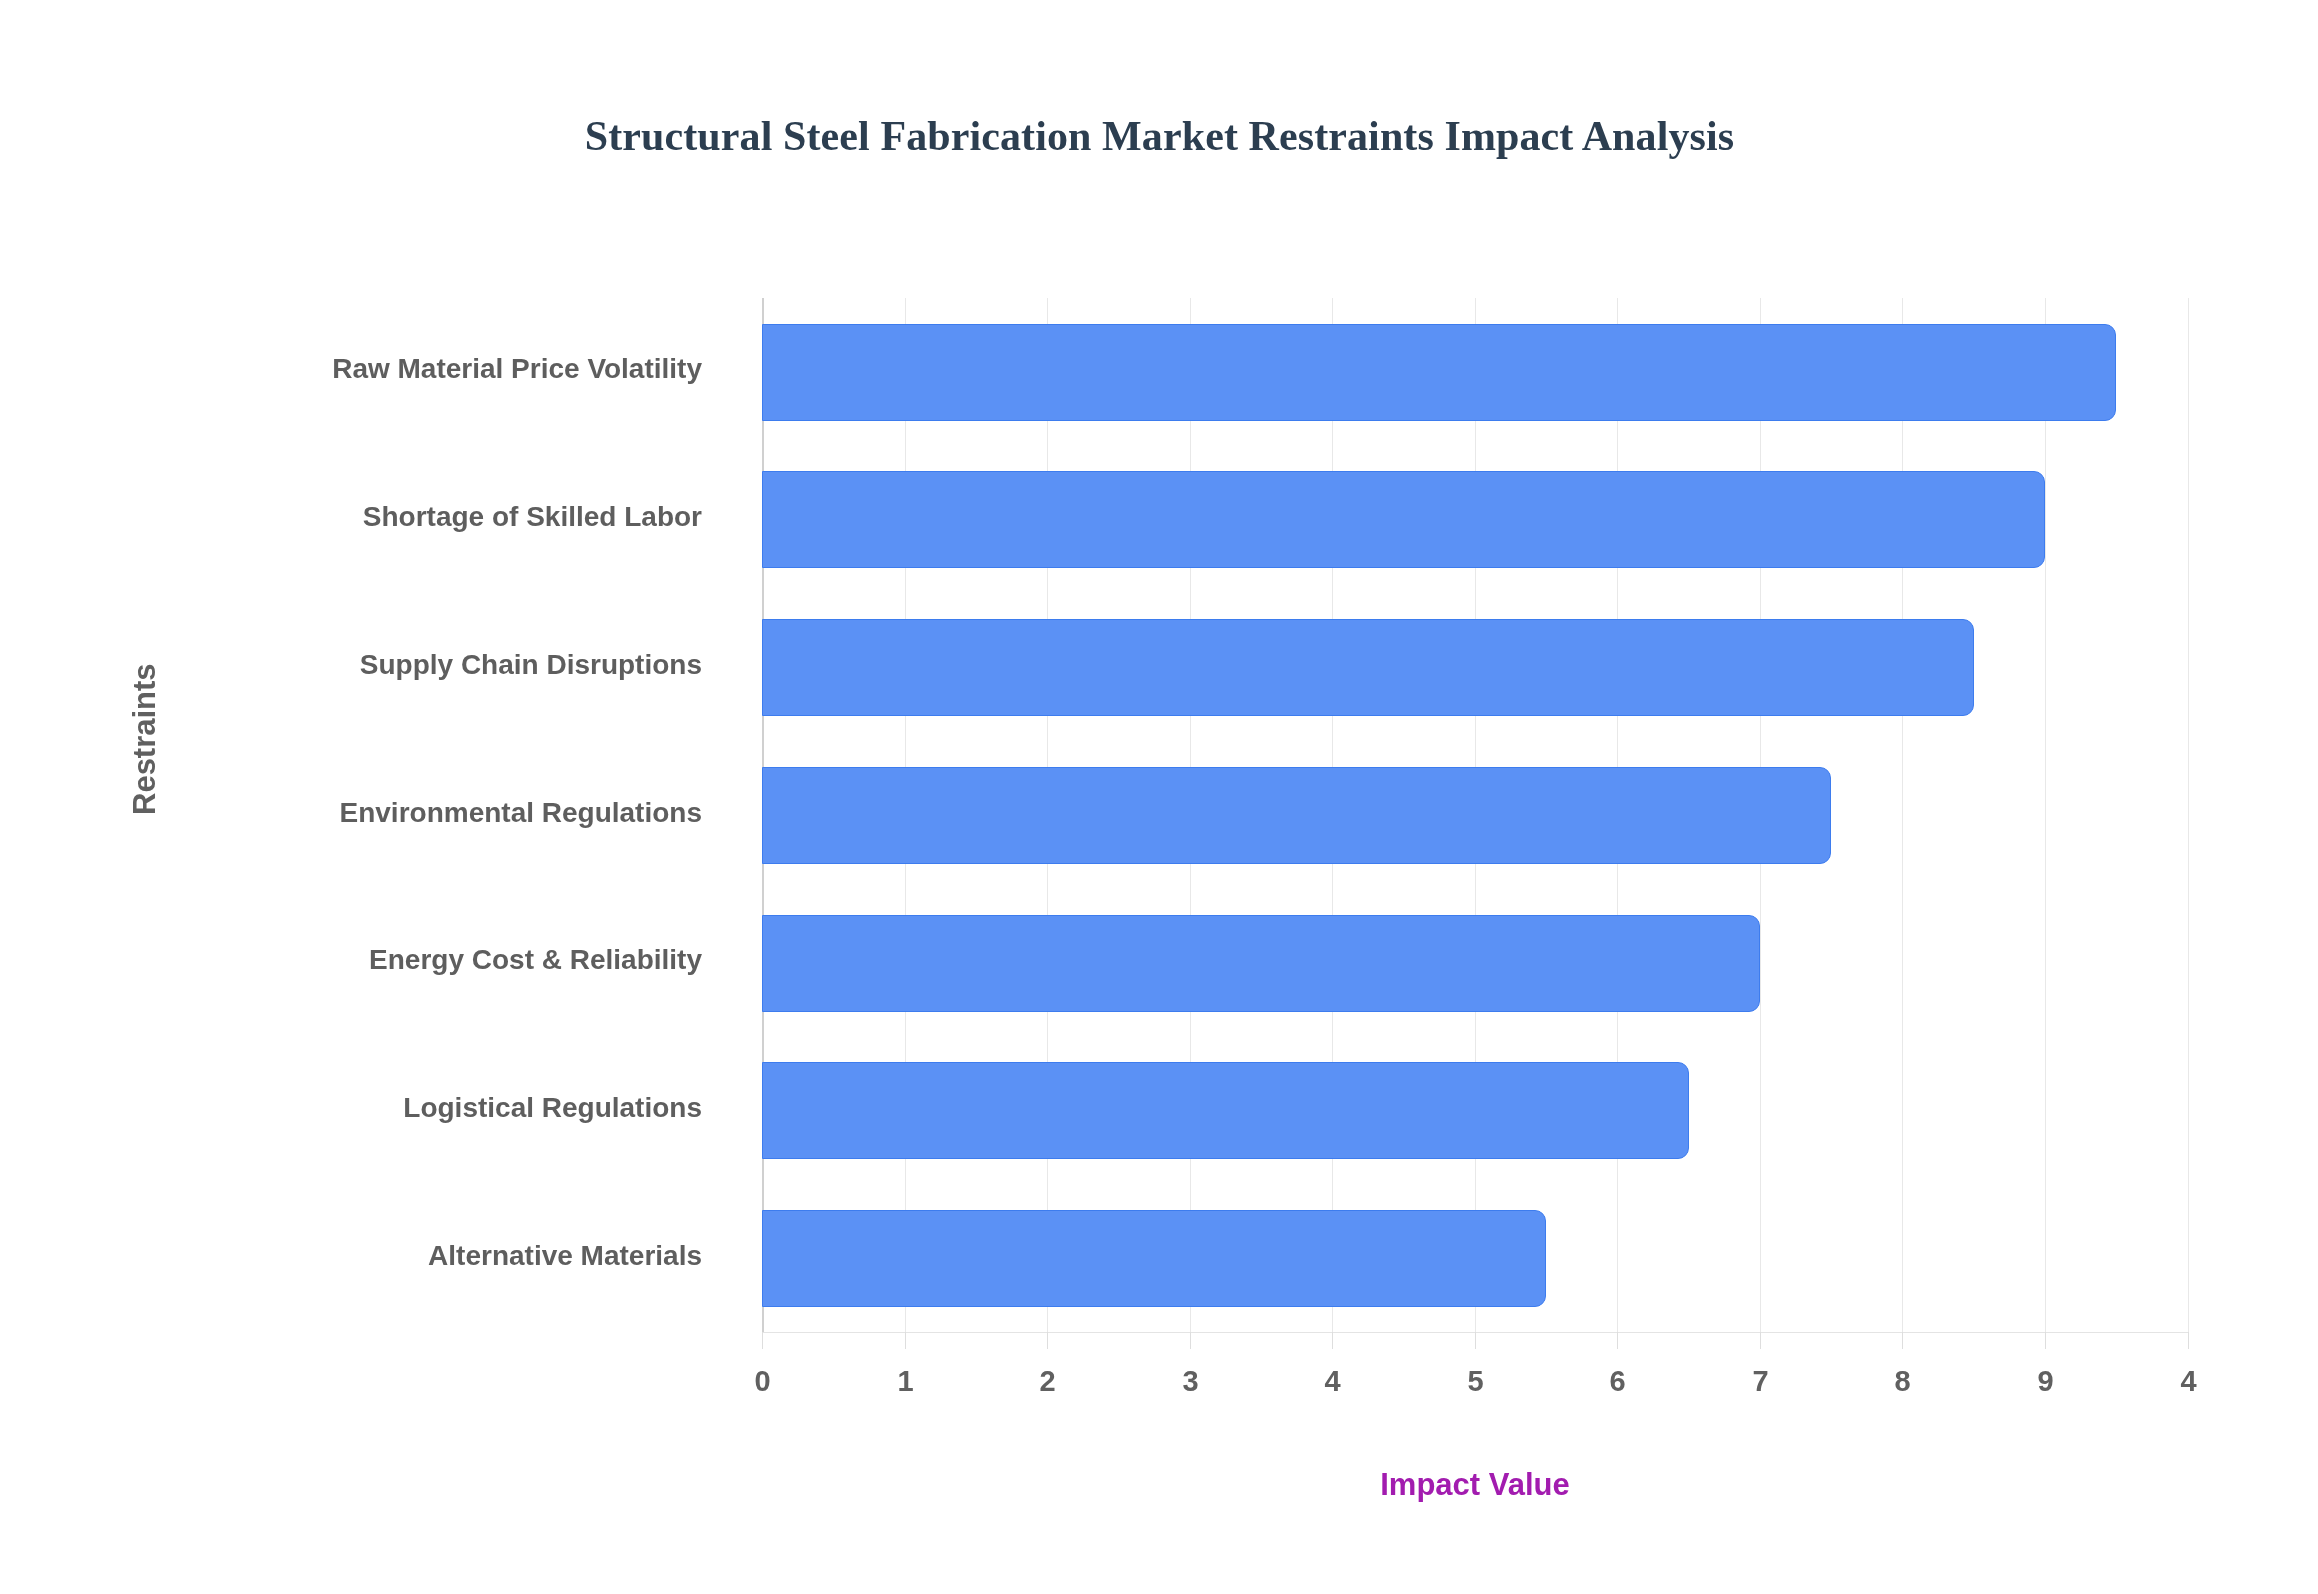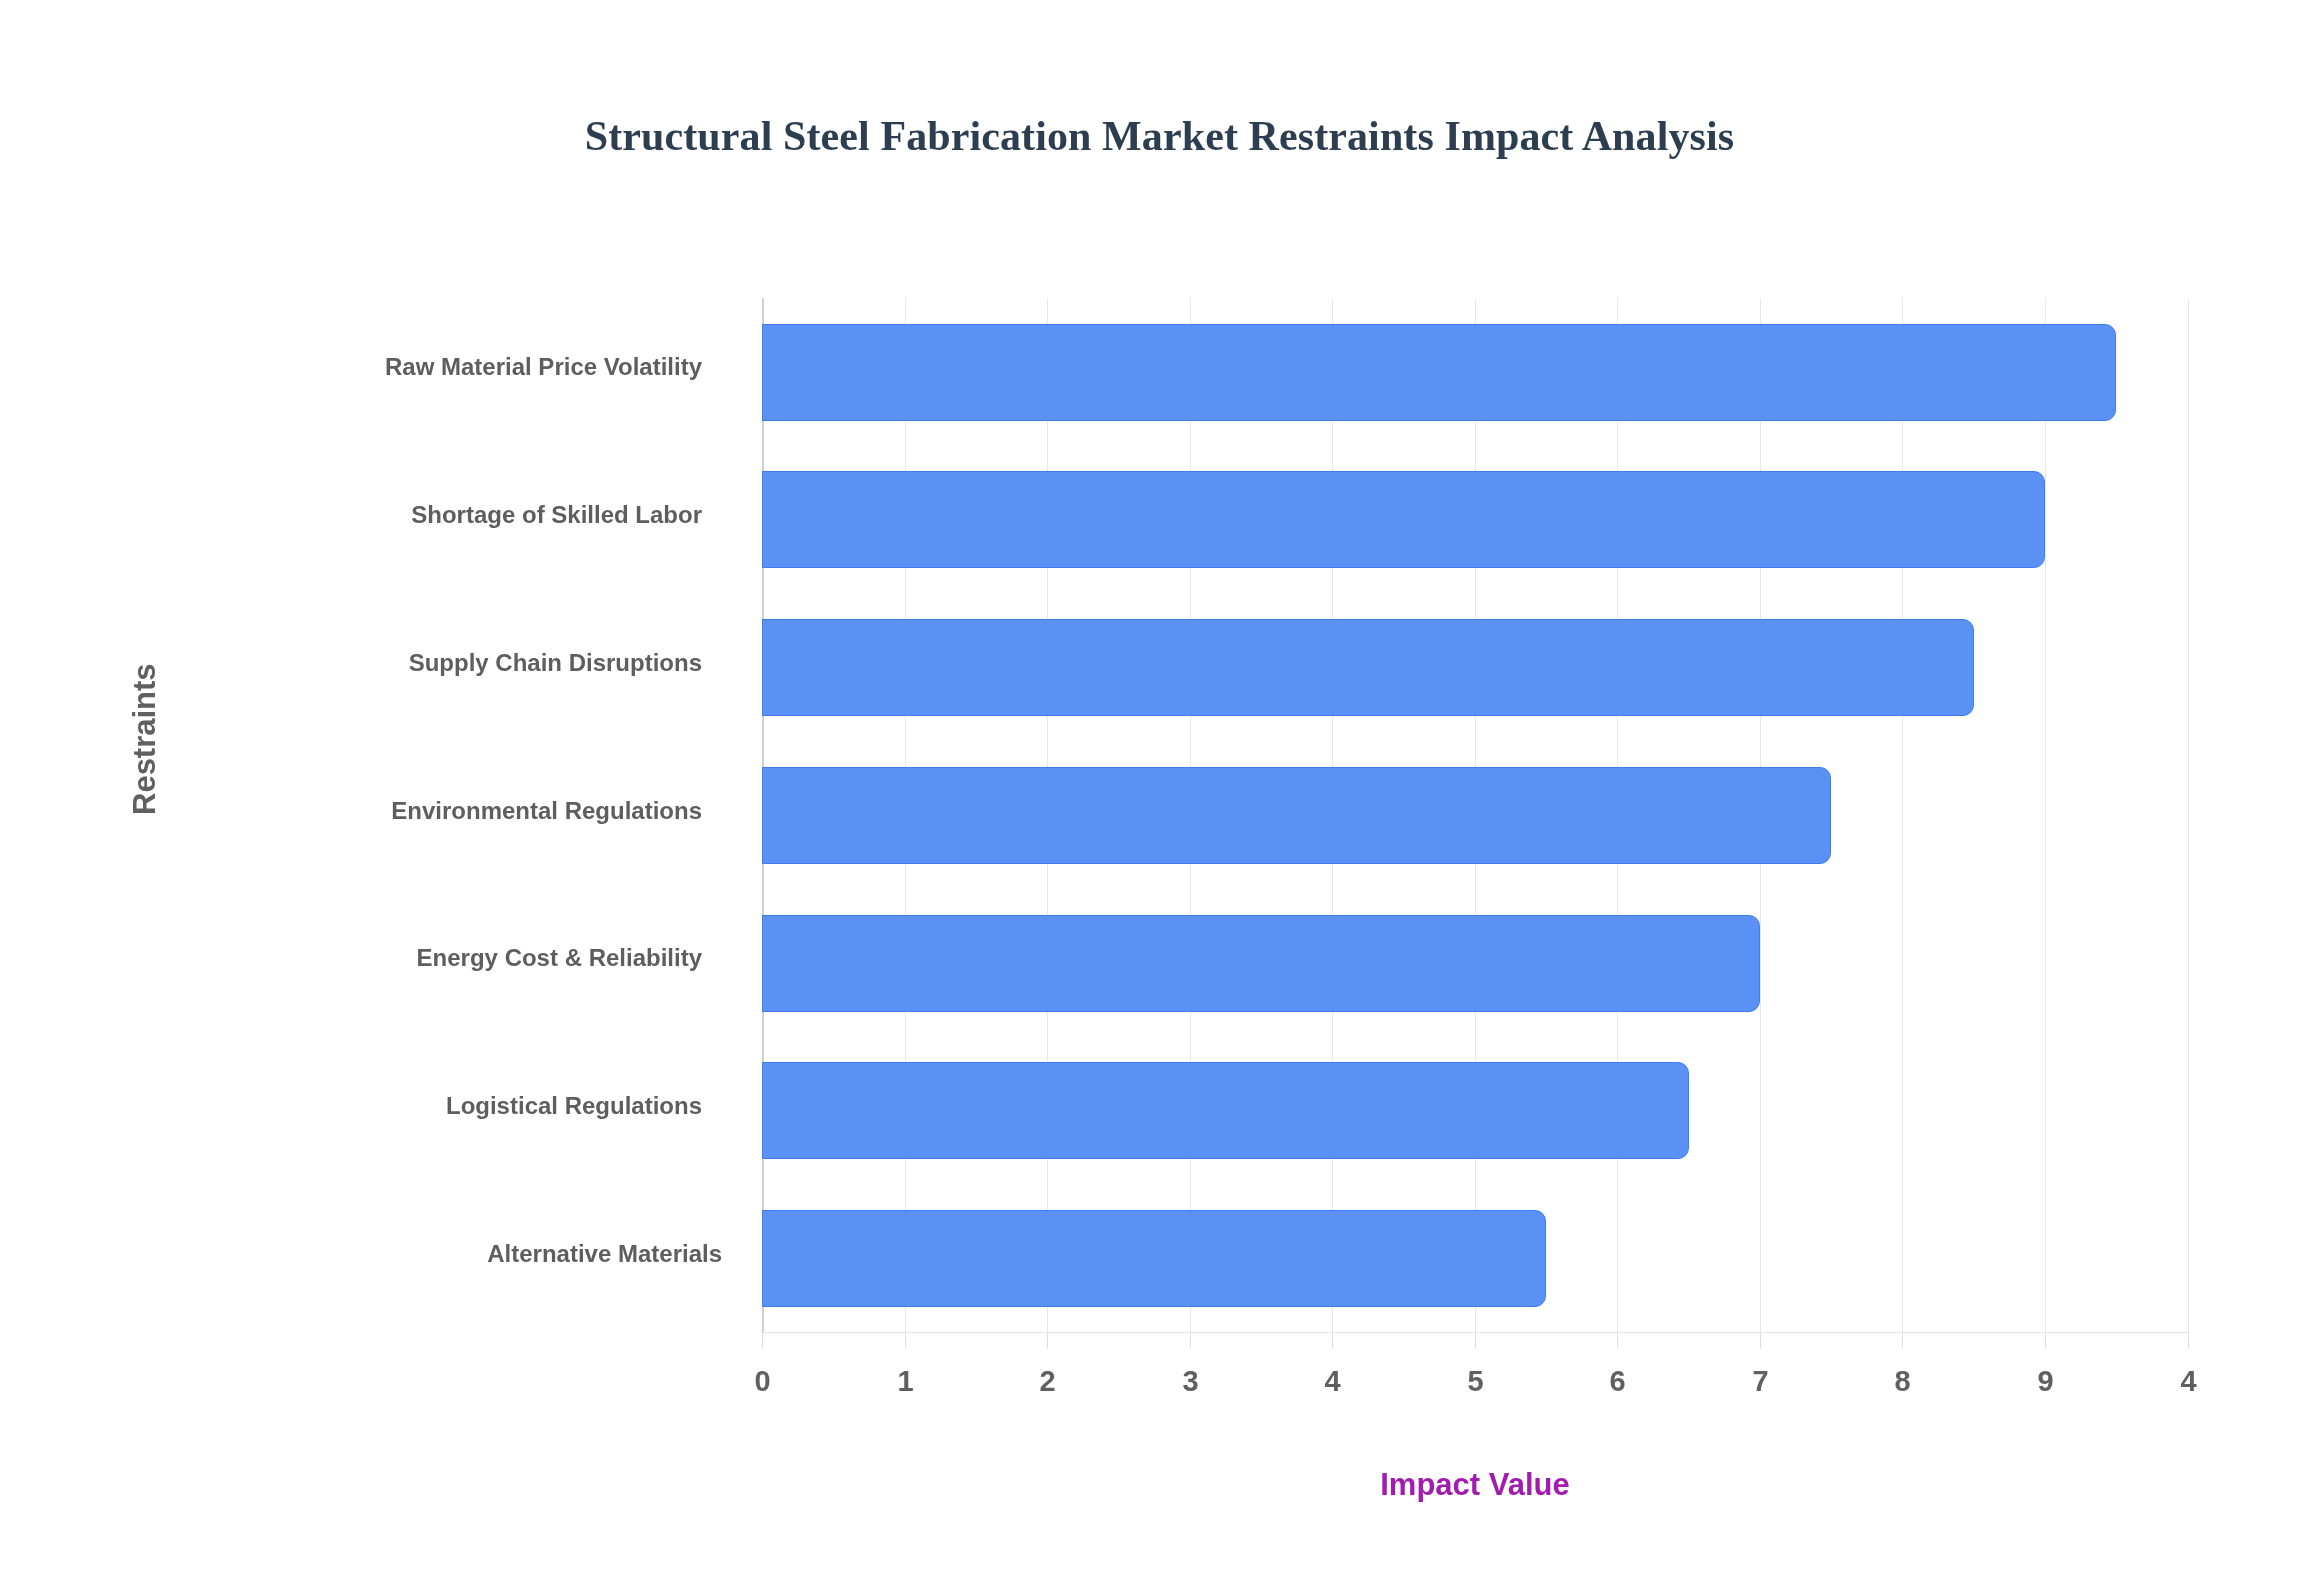--- a/index.html
+++ b/index.html
@@ -89,21 +89,21 @@
     font-weight: bold;
     color: #606060;
   }
   .y-label-wrap {
     position: absolute;
     left: 0;
     width: 732px;
     text-align: right;
     padding-right: 30px;
     box-sizing: border-box;
-    font-size: 24px;
+    font-size: 28px;
     font-weight: bold;
     color: #5e5e5e;
     white-space: nowrap;
   }
 
   
   #x-axis-title {
     position: absolute;
     left: 762px;
     top: 1467px;
@@ -185,21 +185,21 @@
       <div class="x-tick-label" style="left: 2045px;">9</div>
       <div class="x-tick-label" style="left: 2188px;">4</div>
     </div>
   <div id="y-tick-labels">
       <div class="y-label-wrap" style="top: 353px;">Raw Material Price Volatility</div>
       <div class="y-label-wrap" style="top: 501px;">Shortage of Skilled Labor</div>
       <div class="y-label-wrap" style="top: 649px; padding-left: 30px;">Supply Chain Disruptions</div>
       <div class="y-label-wrap" style="top: 797px;">Environmental Regulations</div>
       <div class="y-label-wrap" style="top: 944px;">Energy Cost &amp; Reliability</div>
       <div class="y-label-wrap" style="top: 1092px;">Logistical Regulations</div>
-      <div class="y-label-wrap" style="top: 1240px; margin-left: 20px;">Alternative Materials</div>
+      <div class="y-label-wrap" style="top: 1240px;">Alternative Materials</div>
     </div>
 
   <div id="x-axis-title">Impact Value</div>
 
   <div id="y-axis-title">Restraints</div>
 
 </div>
 
 
 </body></html>

